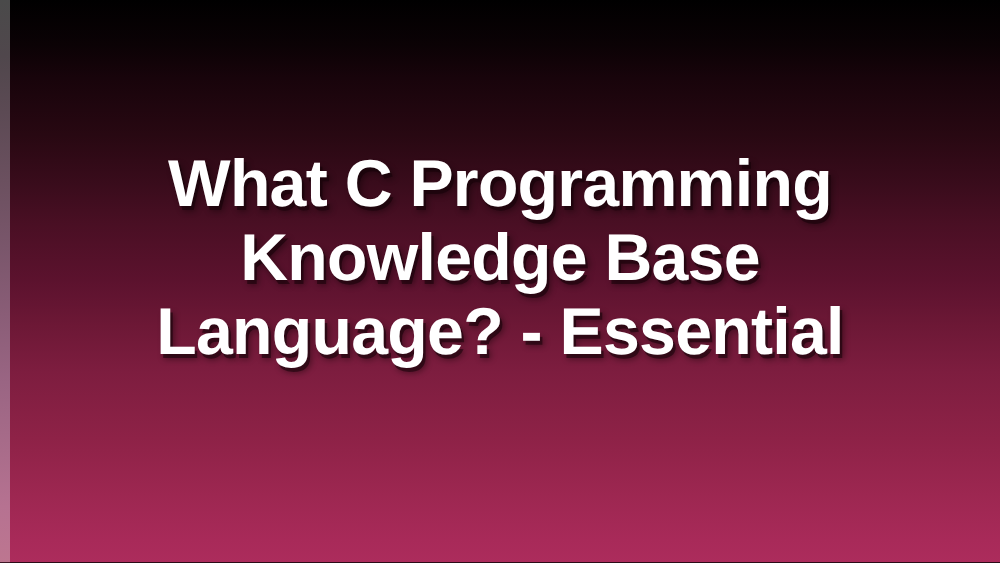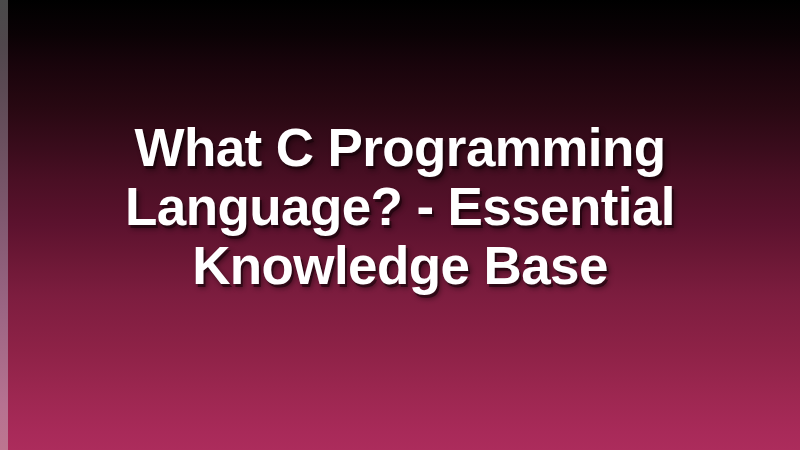--- a/index.html
+++ b/index.html
@@ -98,19 +98,19 @@
 <body>
 
 <div class="screenshot">
 
   <div class="edge-strip"></div>
 
   <div class="content">
 
     <div class="title-block">
       <span class="title-line">What C Programming</span>
+      <span class="title-line">Knowledge Base</span>
       <span class="title-line">Language? - Essential</span>
-      <span class="title-line">Knowledge Base</span>
     </div>
 
 
   </div>
 </div>
 
 </body></html>

